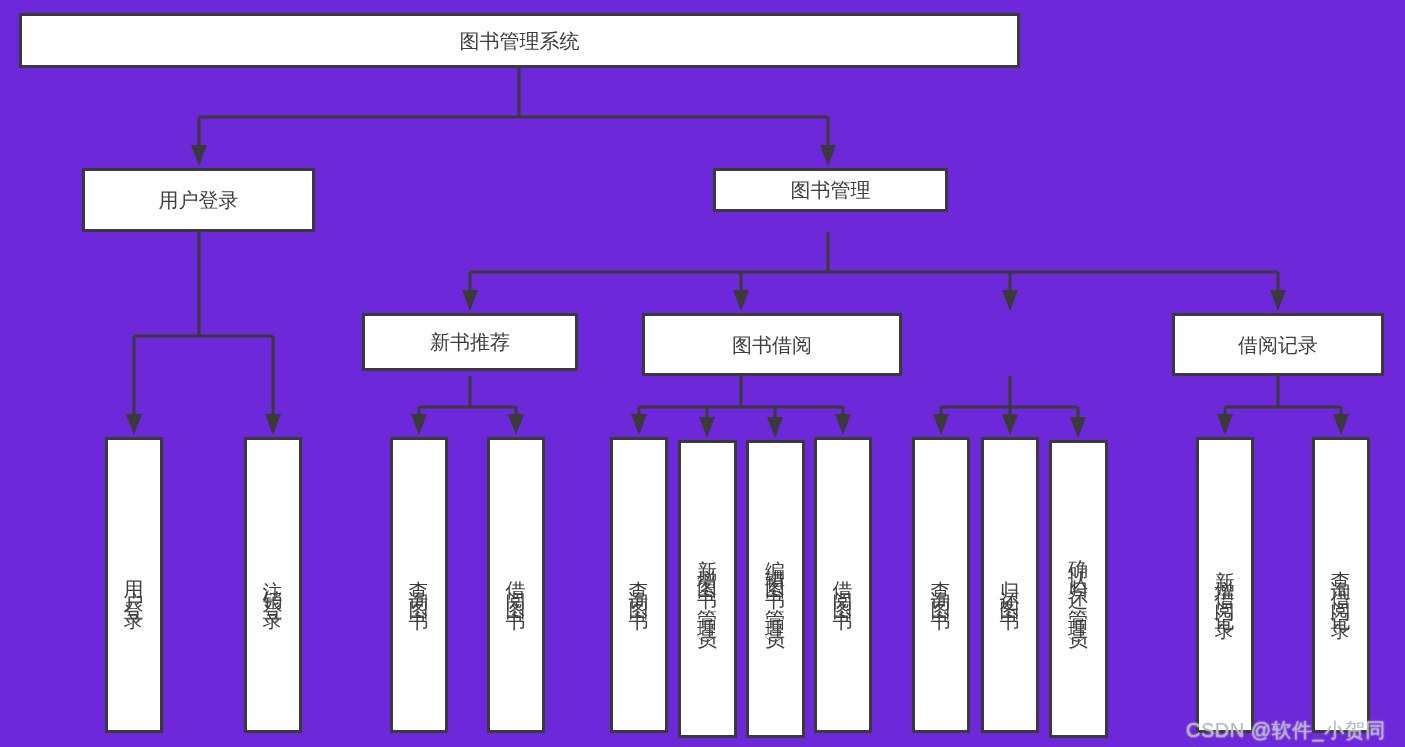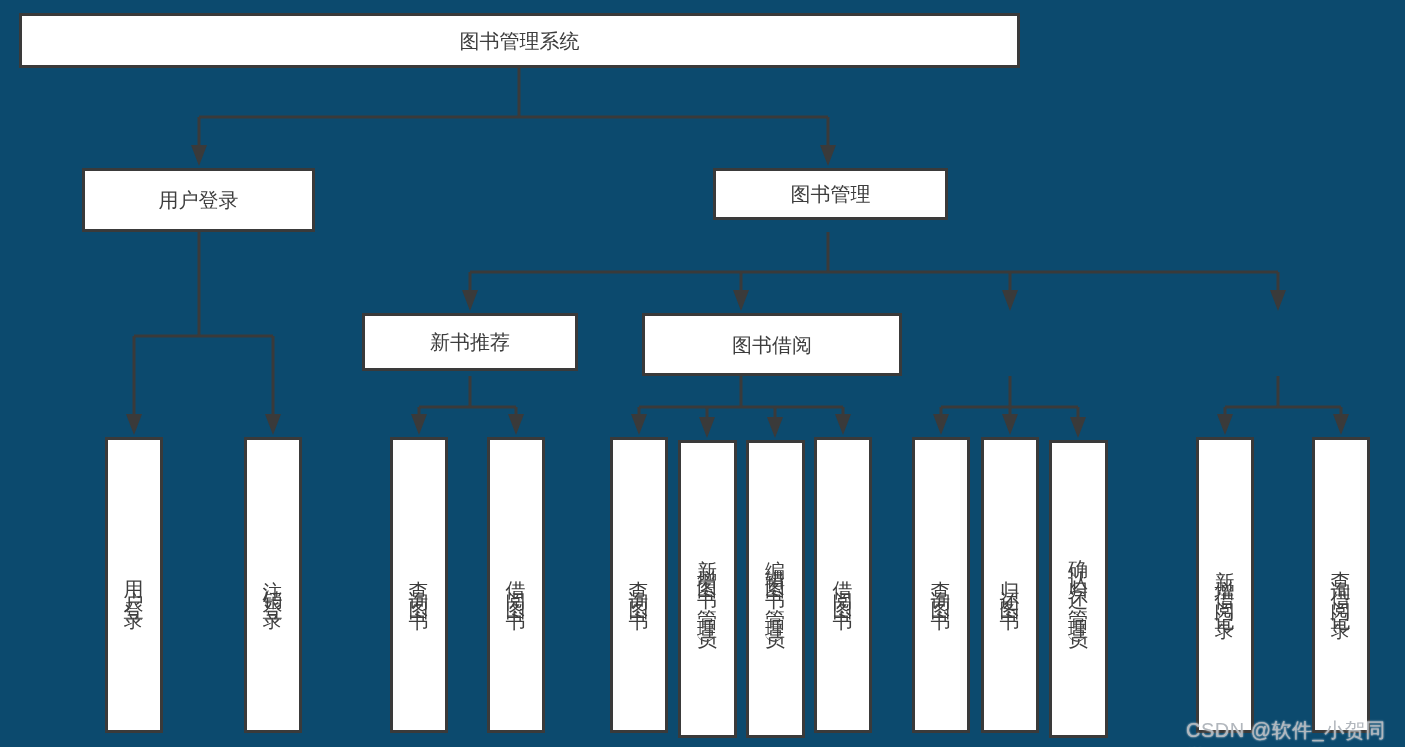--- a/index.html
+++ b/index.html
@@ -1,20 +1,20 @@
 <!DOCTYPE html>
 <html><head>
 <meta charset="utf-8">
 <style>
   html, body { margin: 0; padding: 0; background: #ffffff; }
   #canvas {
     position: relative;
     width: 1405px;
     height: 747px;
-    background: #0c4a6e;
+    background: #6d28d9;
     font-family: "Liberation Sans", "DejaVu Sans", sans-serif;
     overflow: hidden;
   }
   #edges {
     position: absolute;
     left: 0; top: 0;
     width: 1405px; height: 747px;
   }
   .hnode, .vnode {
     position: absolute;
@@ -68,24 +68,25 @@
       M631 414L647 414L639 435Z M699 417L715 417L707 438Z
       M767 417L783 417L775 438Z M835 414L851 414L843 435Z
       M933 414L949 414L941 435Z M1002 414L1018 414L1010 435Z
       M1070 417L1086 417L1078 438Z
       M1217 414L1233 414L1225 435Z M1333 414L1349 414L1341 435Z"></path>
   </svg>
 
   <div class="hnode" style="left:19px;top:13px;width:1001px;height:55px">图书管理系统</div>
 
   <div class="hnode" style="left:82px;top:168px;width:233px;height:64px">用户登录</div>
-  <div class="hnode" style="left:713px;top:168px;width:235px;height:52px">图书管理</div>
+  <div class="hnode" style="left:713px;top:168px;width:235px;height:44px">图书管理</div>
 
   <div class="hnode" style="left:362px;top:313px;width:216px;height:58px">新书推荐</div>
   <div class="hnode" style="left:642px;top:313px;width:260px;height:63px">图书借阅</div>
+  <div class="hnode" style="left:1172px;top:313px;width:212px;height:63px">借阅记录</div>
 
   <div class="vnode" style="left:105px;top:437px;width:58px;height:296px">用户登录</div>
   <div class="vnode" style="left:244px;top:437px;width:58px;height:296px">注销登录</div>
 
   <div class="vnode" style="left:390px;top:437px;width:58px;height:296px">查询图书</div>
   <div class="vnode" style="left:487px;top:437px;width:58px;height:296px">借阅图书</div>
 
   <div class="vnode" style="left:610px;top:437px;width:58px;height:296px">查询图书</div>
   <div class="vnode" style="left:678px;top:440px;width:59px;height:298px">新增图书（管理员）</div>
   <div class="vnode" style="left:746px;top:440px;width:59px;height:298px">编辑图书（管理员）</div>

